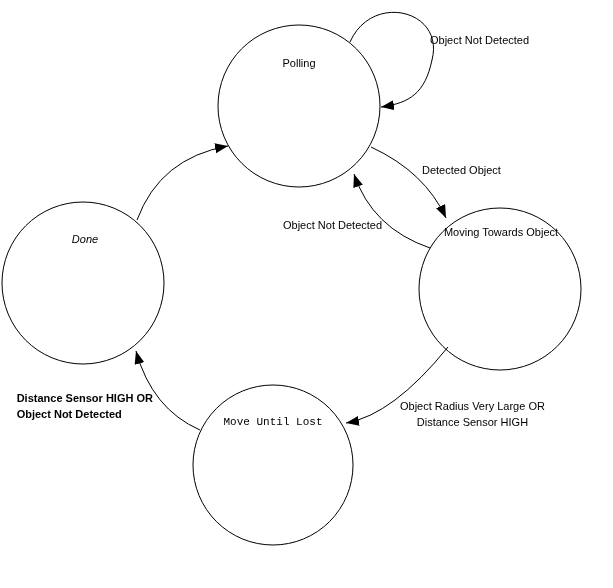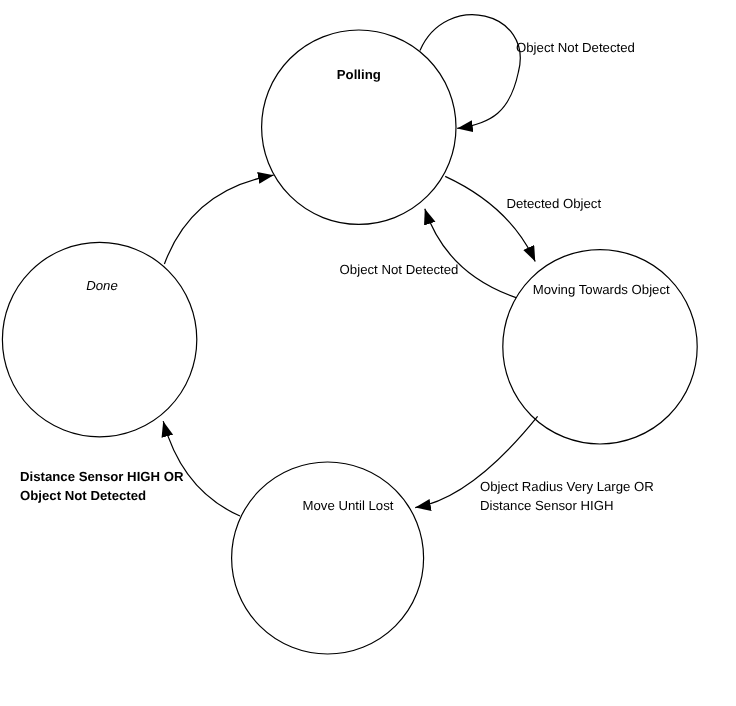--- a/index.html
+++ b/index.html
@@ -14,21 +14,21 @@
     overflow: hidden;
   }
   .stage svg { position: absolute; left: 0; top: 0; }
   .lbl {
     position: absolute;
     white-space: nowrap;
     line-height: 16px;
     color: #000000;
   }
   .lbl.center { transform: translateX(-50%); }
-  .lbl.multi { white-space: pre-line; }
+  .lbl.multi { white-space: pre-line; text-align: center; }
   .lbl.right-align { text-align: left; font-weight: bold; }
 </style>
 </head>
 <body>
 
 <div class="stage">
 
   <svg width="613" height="588" viewBox="0 0 613 588">
     <defs>
       <marker id="arrow" markerUnits="userSpaceOnUse" markerWidth="14" markerHeight="12" refX="13" refY="5" orient="auto">
@@ -42,24 +42,24 @@
     <circle cx="273" cy="465" r="80" fill="#ffffff" stroke="#000000" stroke-width="1"></circle>
 
     <path d="M 350 42 C 372 -8 445 10 432 60 C 425 93 410 103 381 107" fill="none" stroke="#000000" stroke-width="1" marker-end="url(#arrow)"></path>
     <path d="M 371 147 Q 425 172 446 218" fill="none" stroke="#000000" stroke-width="1" marker-end="url(#arrow)"></path>
     <path d="M 430 248 Q 372 228 354 174" fill="none" stroke="#000000" stroke-width="1" marker-end="url(#arrow)"></path>
     <path d="M 137 220 Q 160 158 228 146" fill="none" stroke="#000000" stroke-width="1" marker-end="url(#arrow)"></path>
     <path d="M 448 347 Q 393 415 346 423" fill="none" stroke="#000000" stroke-width="1" marker-end="url(#arrow)"></path>
     <path d="M 200 430 Q 152 409 136 351" fill="none" stroke="#000000" stroke-width="1" marker-end="url(#arrow)"></path>
   </svg>
 
-  <div class="lbl center" style="left:299px; top:55px;font-weight:bold;">Polling</div>
+  <div class="lbl center" style="left:299px; top:55px;">Polling</div>
   <div class="lbl center" style="left:85px; top:231px;font-style:italic;">Done</div>
-  <div class="lbl center" style="left:501px; top:234px;">Moving Towards Object</div>
-  <div class="lbl center" style="left:290px; top:414px;">Move Until Lost</div>
+  <div class="lbl center" style="left:501px; top:224px;">Moving Towards Object</div>
+  <div class="lbl center" style="left:273px; top:414px;font-family:Liberation Mono, monospace;">Move Until Lost</div>
 
   <div class="lbl" style="left:430px; top:32px;">Object Not Detected</div>
   <div class="lbl" style="left:422px; top:162px;">Detected Object</div>
   <div class="lbl" style="left:283px; top:217px;">Object Not Detected</div>
   <div class="lbl multi" style="left:400px; top:398px;">Object Radius Very Large OR
 Distance Sensor HIGH</div>
   <div class="lbl multi right-align" style="right:460px; top:390px;">Distance Sensor HIGH OR
 Object Not Detected</div>
 
 </div>

